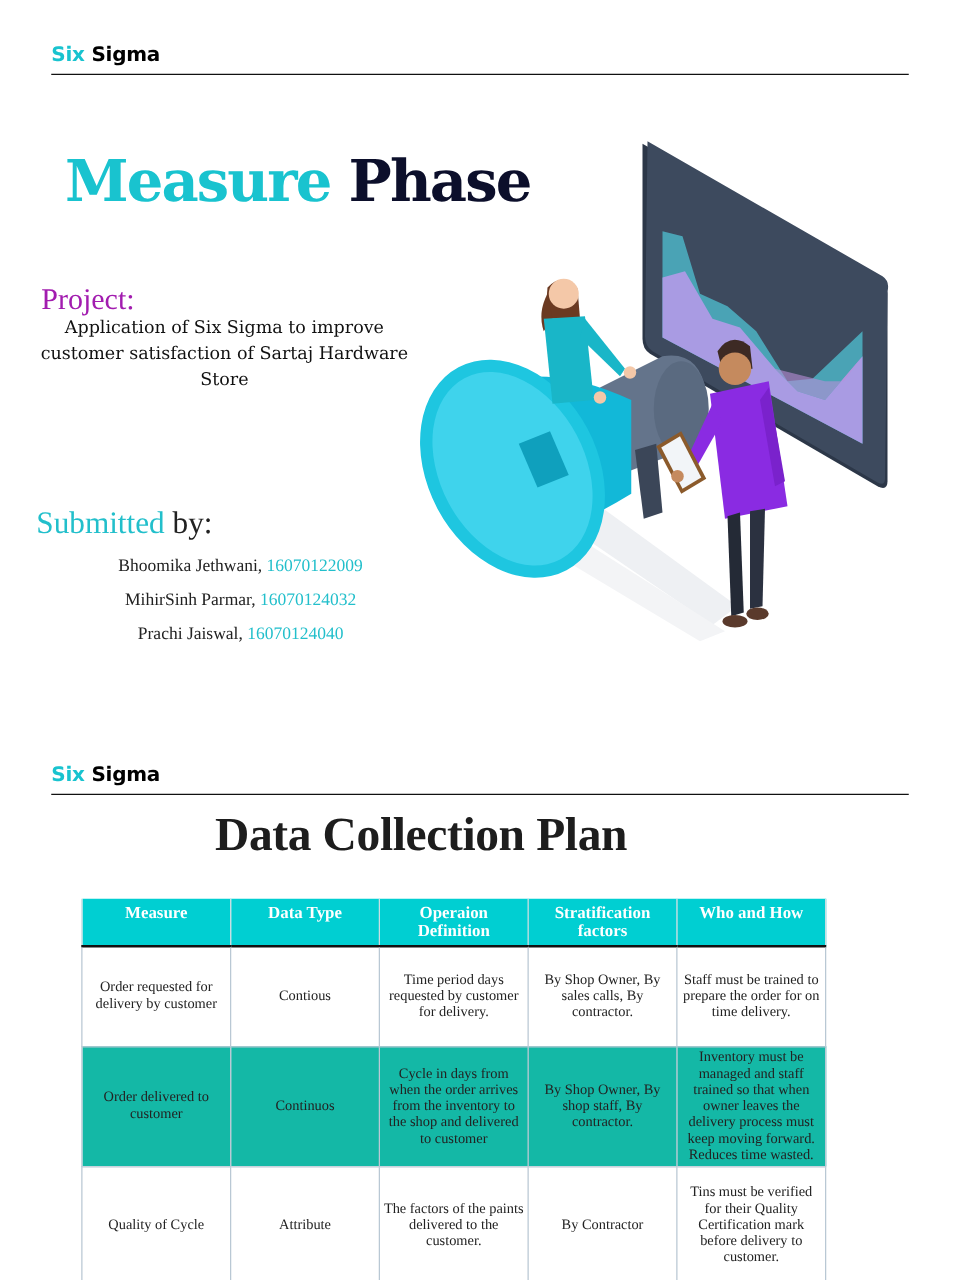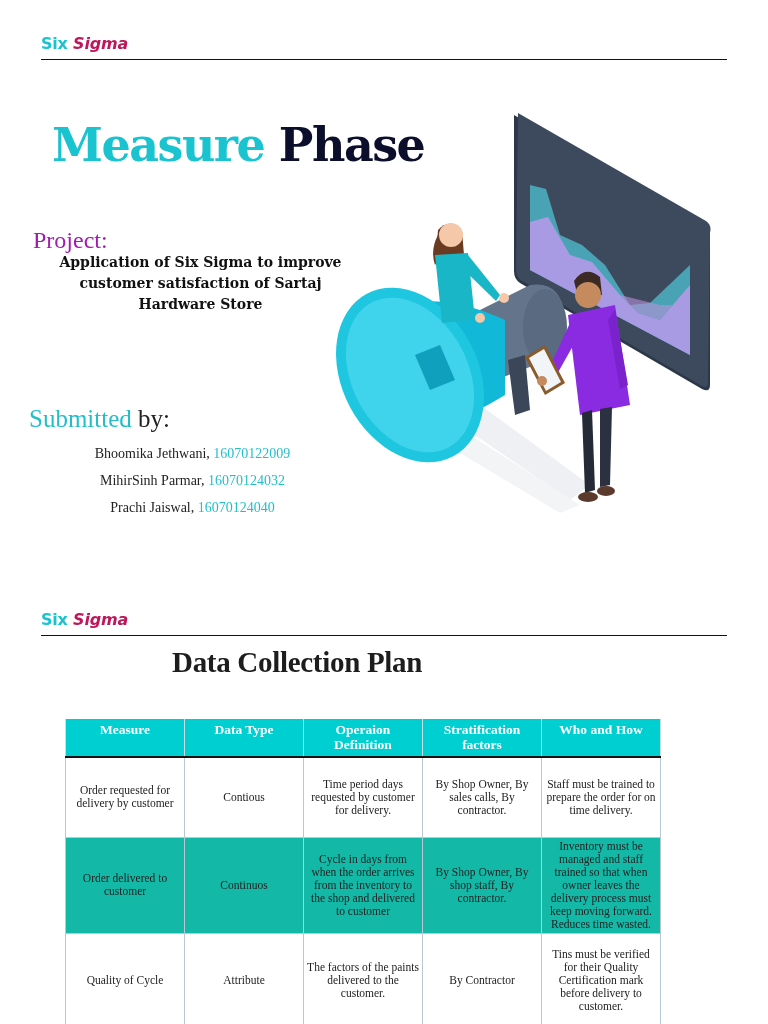--- a/index.html
+++ b/index.html
@@ -5,58 +5,58 @@
   * { margin: 0; padding: 0; box-sizing: border-box; }
   html, body { width: 768px; height: 1024px; overflow: hidden; background: #ffffff; }
   body { position: relative; font-family: "DejaVu Serif", serif; color: #1a1a1a; }
 
   .brand {
     position: absolute; left: 41px;
     font-family: "DejaVu Sans", sans-serif; font-weight: bold; font-size: 16px;
     letter-spacing: -0.2px;
   }
   .brand .six { color: #19c3cf; }
-  .brand .sigma { color: #be185d; font-style: italic; }
+  .brand .sigma { color: #000000; }
   .rule { position: absolute; left: 41px; width: 686px; height: 1px; background: #111; }
 
   .title {
     position: absolute; left: 52px; top: 118px;
     font-family: "DejaVu Serif", serif; font-weight: bold; font-size: 46px; letter-spacing: -1.5px;
   }
   .title .a { color: #19c3cf; }
   .title .b { color: #0c0f2b; }
 
   .project-label {
     position: absolute; left: 33px; top: 227px;
     font-family: Liberation Serif, serif; font-size: 24px; color: #a21caf;
   }
   .project-text {
-    position: absolute; left: 48px; top: 252px; width: 305px;
-    text-align: center; font-family: "DejaVu Serif", serif; font-weight: bold;
+    position: absolute; left: 27px; top: 252px; width: 305px;
+    text-align: center; font-family: "DejaVu Serif", serif; font-weight: normal;
     font-size: 14px; line-height: 21px; color: #111;
   }
 
   .submitted {
     position: absolute; left: 29px; top: 405px;
     font-family: "Liberation Serif", serif; font-size: 25px;
   }
   .submitted .a { color: #22bfcb; }
   .submitted .b { color: #222; }
 
   .member {
     position: absolute; left: 40px; width: 305px; text-align: center;
     font-family: "Liberation Serif", serif; font-size: 14px; color: #222;
   }
   .member .id { color: #22bfcb; text-align: right; }
 
   .illustration { position: absolute; left: 330px; top: 105px; width: 400px; height: 415px; }
 
   .section-title {
     position: absolute; left: 172px; top: 646px;
-    font-family: "Liberation Serif", serif; font-weight: bold; font-size: 29px; color: #1d1d1d;
+    font-family: "Liberation Serif", serif; font-weight: bold; font-size: 38px; color: #1d1d1d;
     letter-spacing: -0.3px;
   }
 
   table.dcp {
     position: absolute; left: 65px; top: 719px; width: 595px;
     border-collapse: collapse; table-layout: fixed;
     font-family: "Liberation Serif", serif;
   }
   table.dcp th {
     background: #00cfd2; color: #ffffff; font-weight: bold; font-size: 13.5px;

